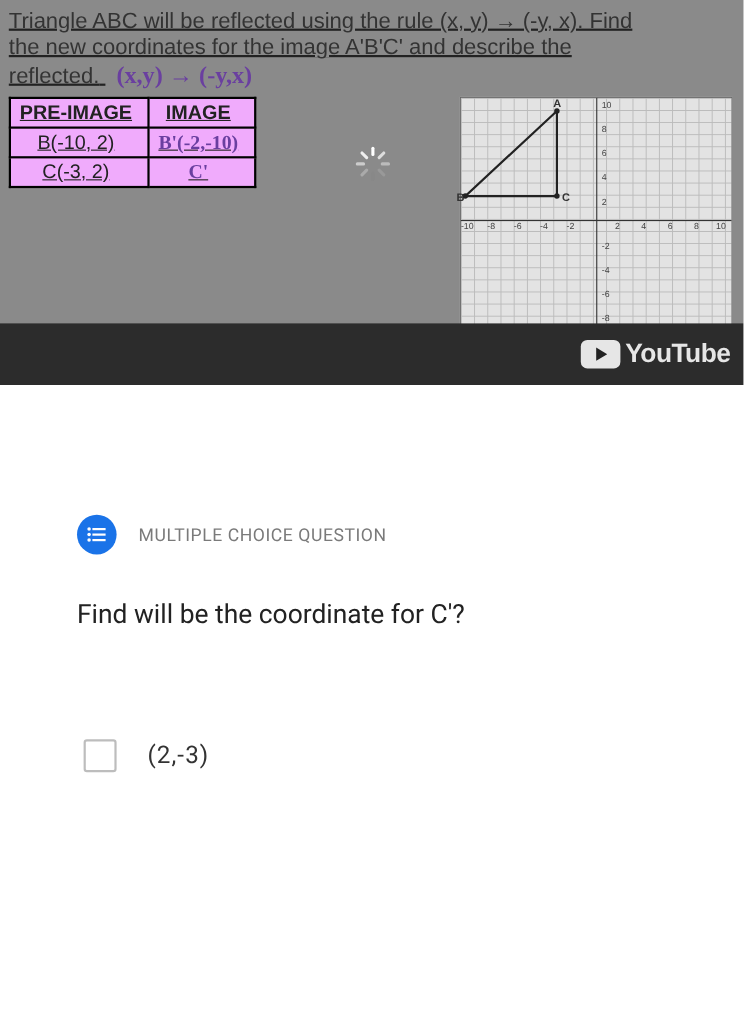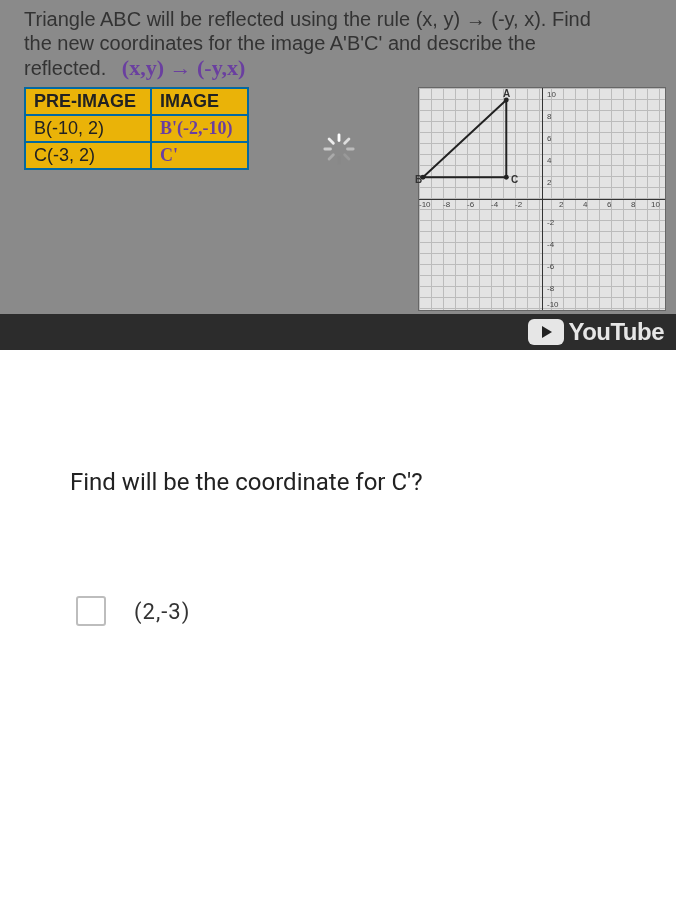--- a/index.html
+++ b/index.html
@@ -14,24 +14,25 @@
     }
     .slide-bg {
       position: absolute;
       inset: 0;
       background: #d5d5d5;
       filter: brightness(0.65);
     }
     .slide-content {
       position: absolute;
       top: 8px;
-      left: 24px;
+      left: 8px;
       right: 8px;
       color: #222;
       font-family: "Comic Sans MS", "Segoe UI", Arial, sans-serif;
+      text-decoration: underline;
     }
     .prompt-text {
       font-size: 20px;
       line-height: 1.18;
       color: #333;
       max-width: 660px;
     }
     .hand-rule {
       display: inline-block;
       color: #6a3fa0;
@@ -45,24 +46,24 @@
       gap: 18px;
       margin-top: 6px;
       align-items: flex-start;
     }
     .table-wrap { }
     table.pimage {
       border-collapse: collapse;
       font-size: 18px;
     }
     table.pimage th, table.pimage td {
-      border: 2px solid #0369a1;
+      border: 2px solid #000000;
       padding: 2px 14px 2px 8px;
-      text-align: left;
-      background: #eab308;
+      text-align: center;
+      background: #f0abfc;
     }
     table.pimage th { font-weight: 600; }
     .hand-cell { color: #6a3fa0; font-family: "Comic Sans MS", cursive; font-weight: 600; }
     .fill-blanks {
       margin-top: 14px;
       font-size: 19px;
       color: #333;
       line-height: 1.25;
     }
     .blank { display: inline-block; border-bottom: 2px solid #333; width: 70px; height: 0.9em; vertical-align: baseline; }
@@ -92,21 +93,21 @@
       top: 132px;
       left: 322px;
       width: 34px;
       height: 34px;
     }
     .spinner svg { width: 100%; height: 100%; }
     
     .yt-bar {
       position: absolute;
       left: 0; right: 0; bottom: 0;
-      height: 36px;
+      height: 56px;
       background: #2c2c2c;
       display: flex;
       align-items: center;
       justify-content: flex-end;
       padding: 0 12px;
       gap: 6px;
     }
     .yt-logo-btn {
       display: flex;
       align-items: center;
@@ -272,20 +273,35 @@
     <div class="yt-logo-btn">
       <div class="yt-play"></div>
       <span class="yt-text">YouTube</span>
     </div>
   </div>
 </div>
 
 <div class="below-video"></div>
 
 <div class="card">
+  <div class="card-head">
+    <div class="mc-badge">
+      <svg viewBox="0 0 18 14">
+        <g fill="#fff">
+          <circle cx="2" cy="2" r="1.6"></circle>
+            <rect x="5" y="1" width="12" height="2"></rect>
+          <circle cx="2" cy="7" r="1.6"></circle>
+            <rect x="5" y="6" width="12" height="2"></rect>
+          <circle cx="2" cy="12" r="1.6"></circle>
+            <rect x="5" y="11" width="12" height="2"></rect>
+        </g>
+      </svg>
+    </div>
+    <div class="mc-label">MULTIPLE CHOICE QUESTION</div>
+  </div>
 
   <div class="question-text">Find will be the coordinate for C'?</div>
 
   <div class="choices">
     <div class="choice">
       <div class="chk"></div>
       <div class="choice-label">(2,-3)</div>
     </div>
   </div>
 </div>

